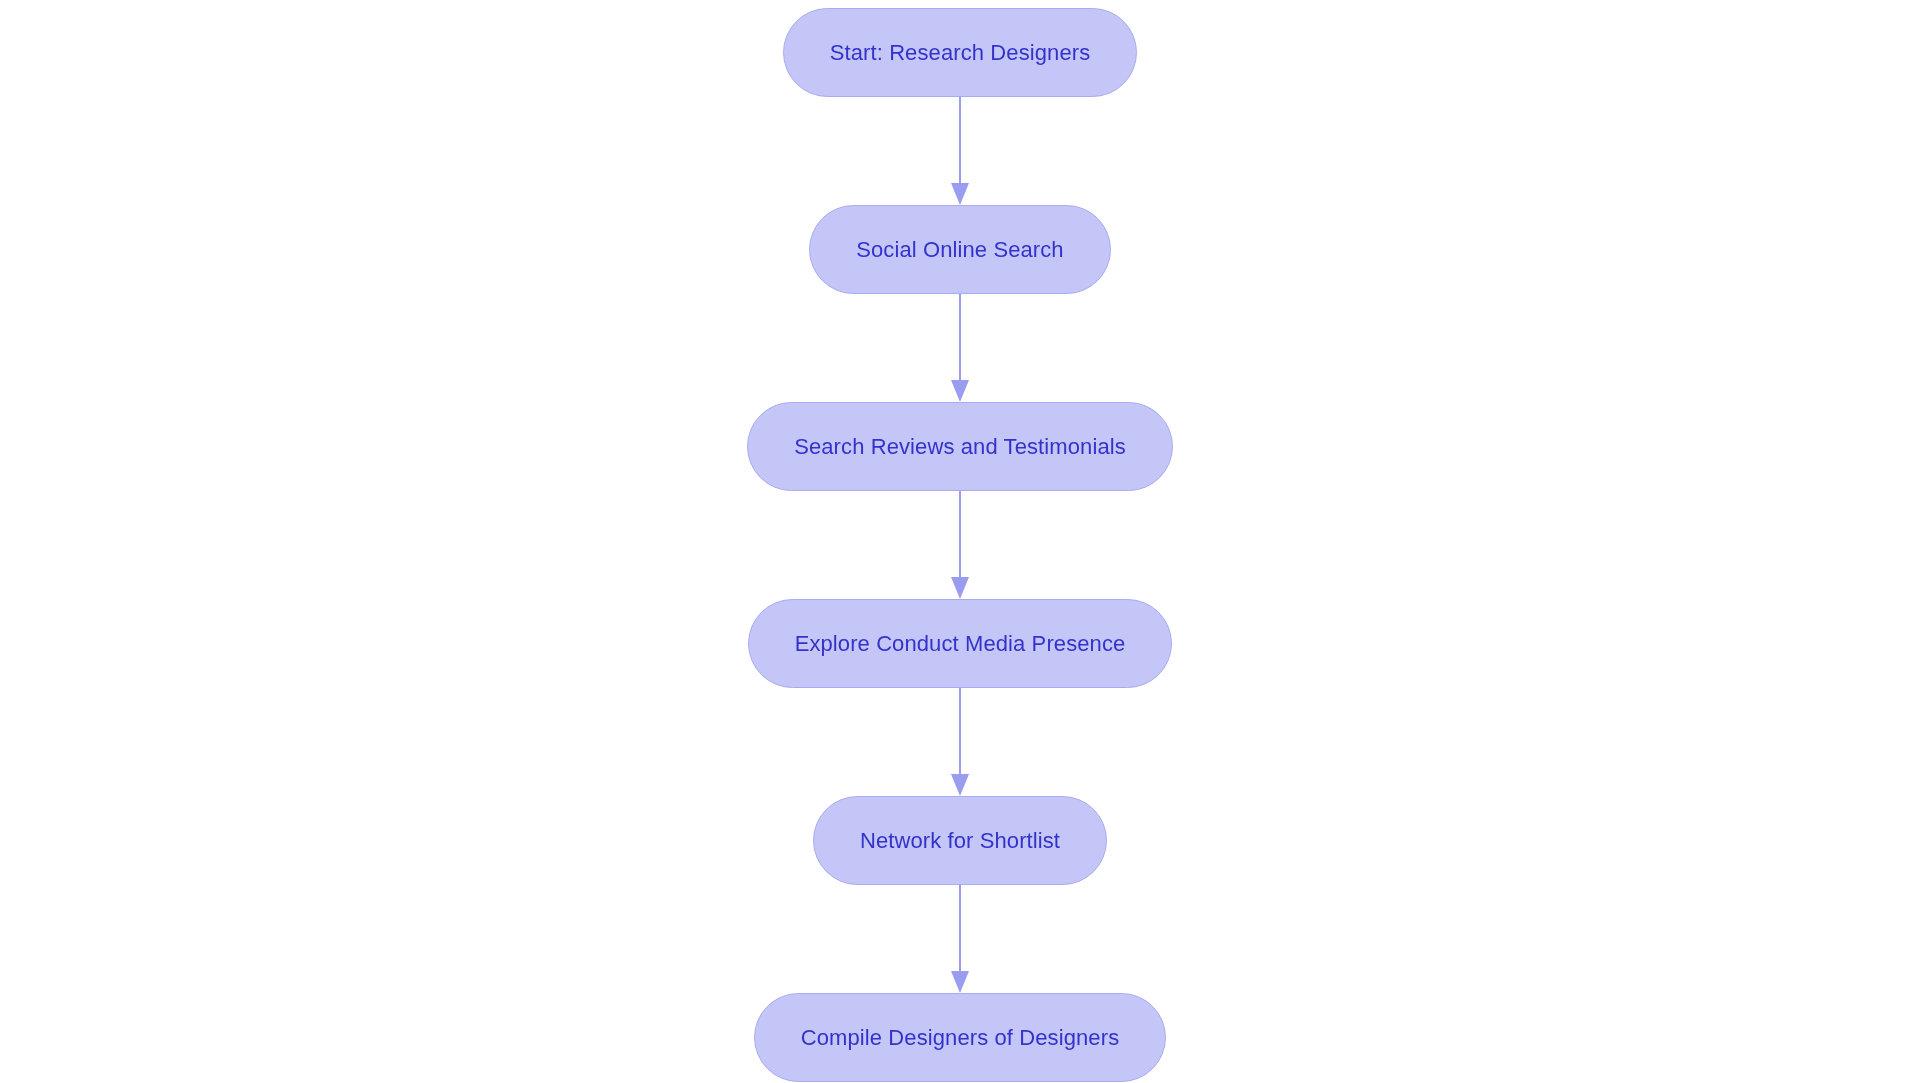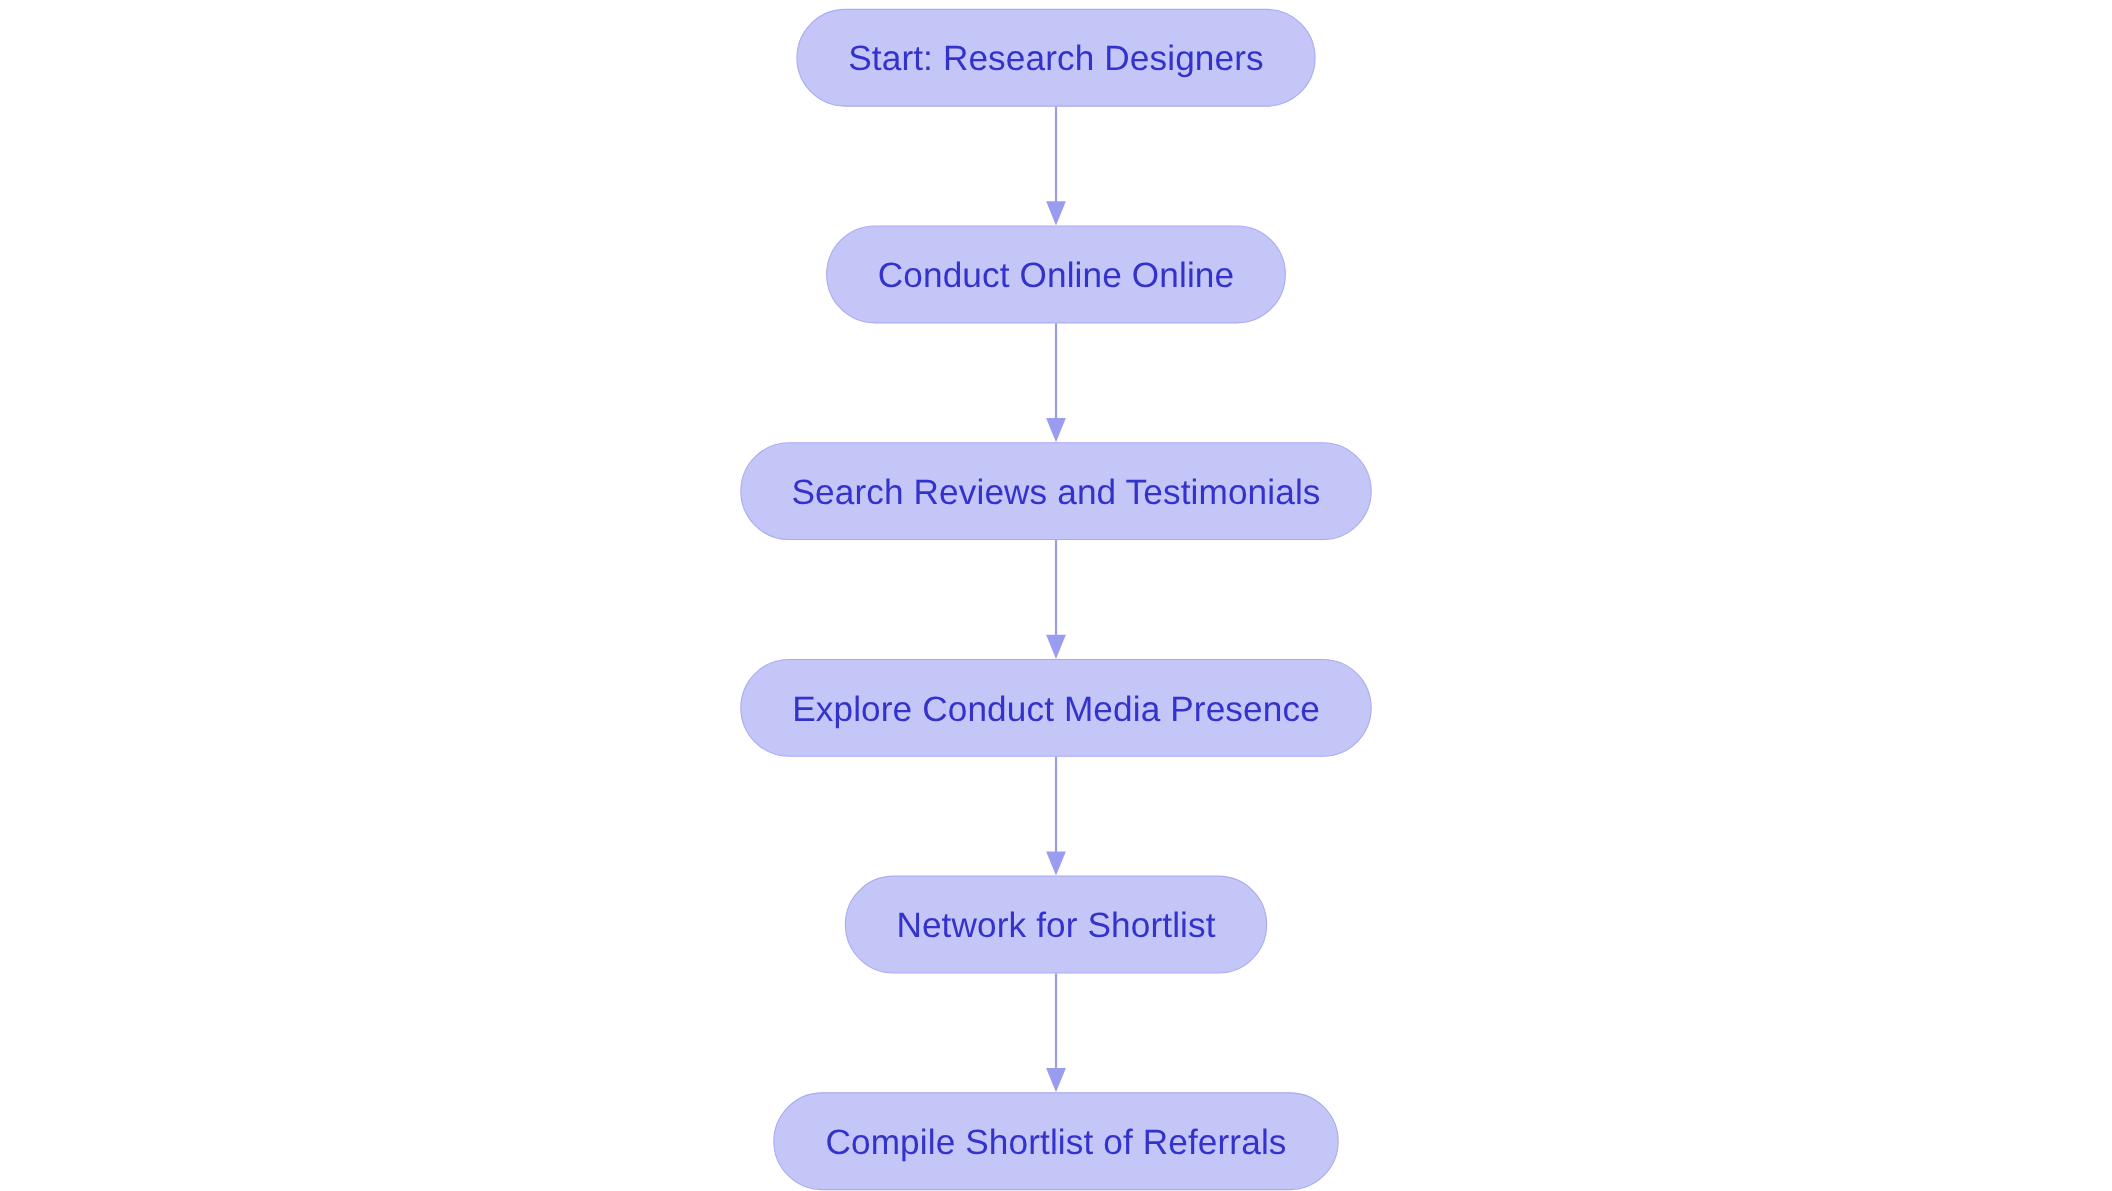--- a/index.html
+++ b/index.html
@@ -44,21 +44,21 @@
     border-radius: 999px;
     height: 89px;
     padding: 0 46px;
     white-space: nowrap;
     flex: 0 0 auto;
   }
 
   .node-label {
     color: #3333cc;
     font-family: "Liberation Sans", sans-serif;
-    font-size: 32px;
+    font-size: 22px;
     font-weight: 400;
     letter-spacing: 0.1px;
     line-height: 1;
     white-space: nowrap;
   }
 
   .connector {
     position: relative;
     width: 24px;
     flex: 0 0 auto;
@@ -103,21 +103,21 @@
     <div class="node">
       <span class="node-label">Start: Research Designers</span>
     </div>
 
     <div class="connector">
       <div class="conn-line"></div>
       <div class="conn-head"></div>
     </div>
 
     <div class="node">
-      <span class="node-label">Conduct Online Online</span>
+      <span class="node-label">Social Online Search</span>
     </div>
 
     <div class="connector">
       <div class="conn-line"></div>
       <div class="conn-head"></div>
     </div>
 
     <div class="node">
       <span class="node-label">Search Reviews and Testimonials</span>
     </div>
@@ -139,17 +139,17 @@
     <div class="node">
       <span class="node-label">Network for Shortlist</span>
     </div>
 
     <div class="connector">
       <div class="conn-line"></div>
       <div class="conn-head"></div>
     </div>
 
     <div class="node">
-      <span class="node-label">Compile Shortlist of Referrals</span>
+      <span class="node-label">Compile Designers of Designers</span>
     </div>
 
   </div>
 </div>
 
 </body></html>

